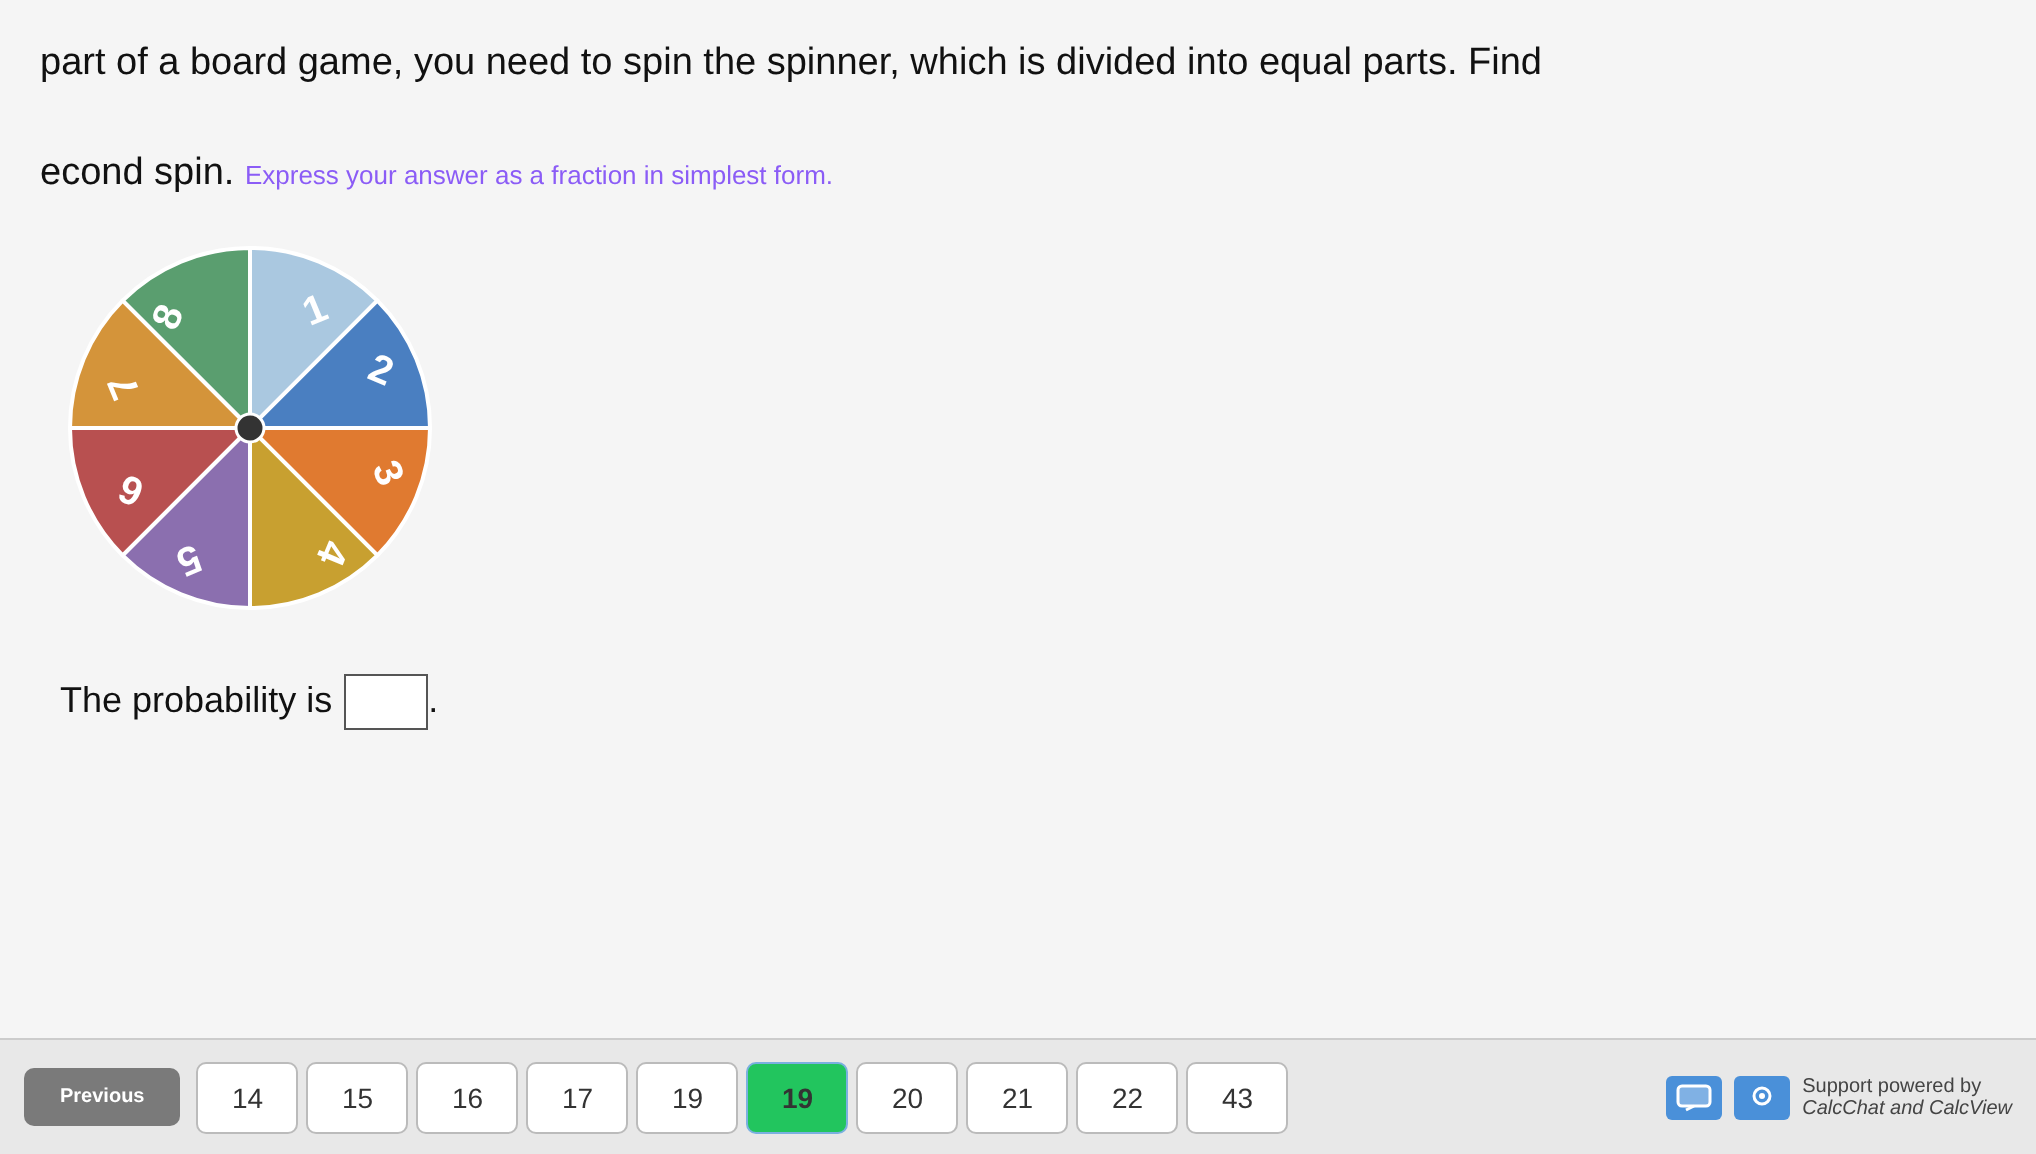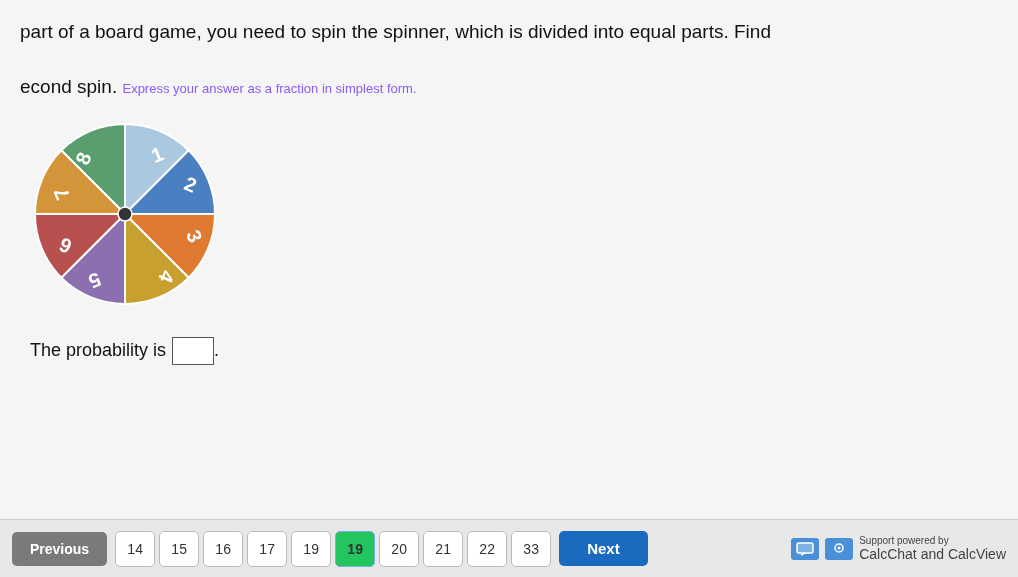--- a/index.html
+++ b/index.html
@@ -83,32 +83,32 @@
       padding: 0 12px;
       gap: 4px;
     }
 
     .nav-btn-prev {
       background: #7a7a7a;
       color: #fff;
       border: none;
       border-radius: 5px;
       padding: 9px 18px;
-      font-size: 14px;
+      font-size: 10px;
       font-weight: bold;
       cursor: pointer;
       margin-right: 4px;
     }
 
     .nav-page-btn {
       background: #fff;
       color: #333;
       border: 1.5px solid #bbb;
       border-radius: 5px;
-      width: 40px;
+      width: 51px;
       height: 36px;
       font-size: 14px;
       cursor: pointer;
       display: flex;
       align-items: center;
       justify-content: center;
     }
 
     .nav-page-btn.active {
       background: #22c55e;
@@ -224,39 +224,38 @@
   <div class="page-numbers-row">
     <button class="nav-page-btn">14</button>
     <button class="nav-page-btn">15</button>
     <button class="nav-page-btn">16</button>
     <button class="nav-page-btn">17</button>
     <button class="nav-page-btn">19</button>
     <button class="nav-page-btn active">19</button>
     <button class="nav-page-btn">20</button>
     <button class="nav-page-btn">21</button>
     <button class="nav-page-btn">22</button>
-    <button class="nav-page-btn">33</button>
-  </div>
-
-  <button class="nav-btn-next">Next</button>
+    <button class="nav-page-btn">43</button>
+  </div>
+
 
   <div class="support-area">
     <div class="support-icon">
       <svg width="18" height="14" viewBox="0 0 18 14" fill="none">
         <rect x="1" y="1" width="16" height="10" rx="2" fill="white" opacity="0.3"></rect>
         <rect x="1" y="1" width="16" height="10" rx="2" stroke="white" stroke-width="1.5"></rect>
         <line x1="5" y1="13" x2="9" y2="11" stroke="white" stroke-width="1.5"></line>
       </svg>
     </div>
     <div class="support-icon2">
       <svg width="18" height="14" viewBox="0 0 18 14" fill="none">
         <circle cx="9" cy="6" r="4" stroke="white" stroke-width="1.5" fill="none"></circle>
         <circle cx="9" cy="6" r="1.5" fill="white"></circle>
       </svg>
     </div>
     <div>
       <div style="font-size:10px;color:#444;">Support powered by</div>
-      <div style="font-size:14px;color:#444;">
+      <div style="font-size:10px;color:#444;font-style:italic;">
         <span>CalcChat</span> and <span>CalcView</span>
       </div>
     </div>
   </div>
 </div>
 
 </body></html>

